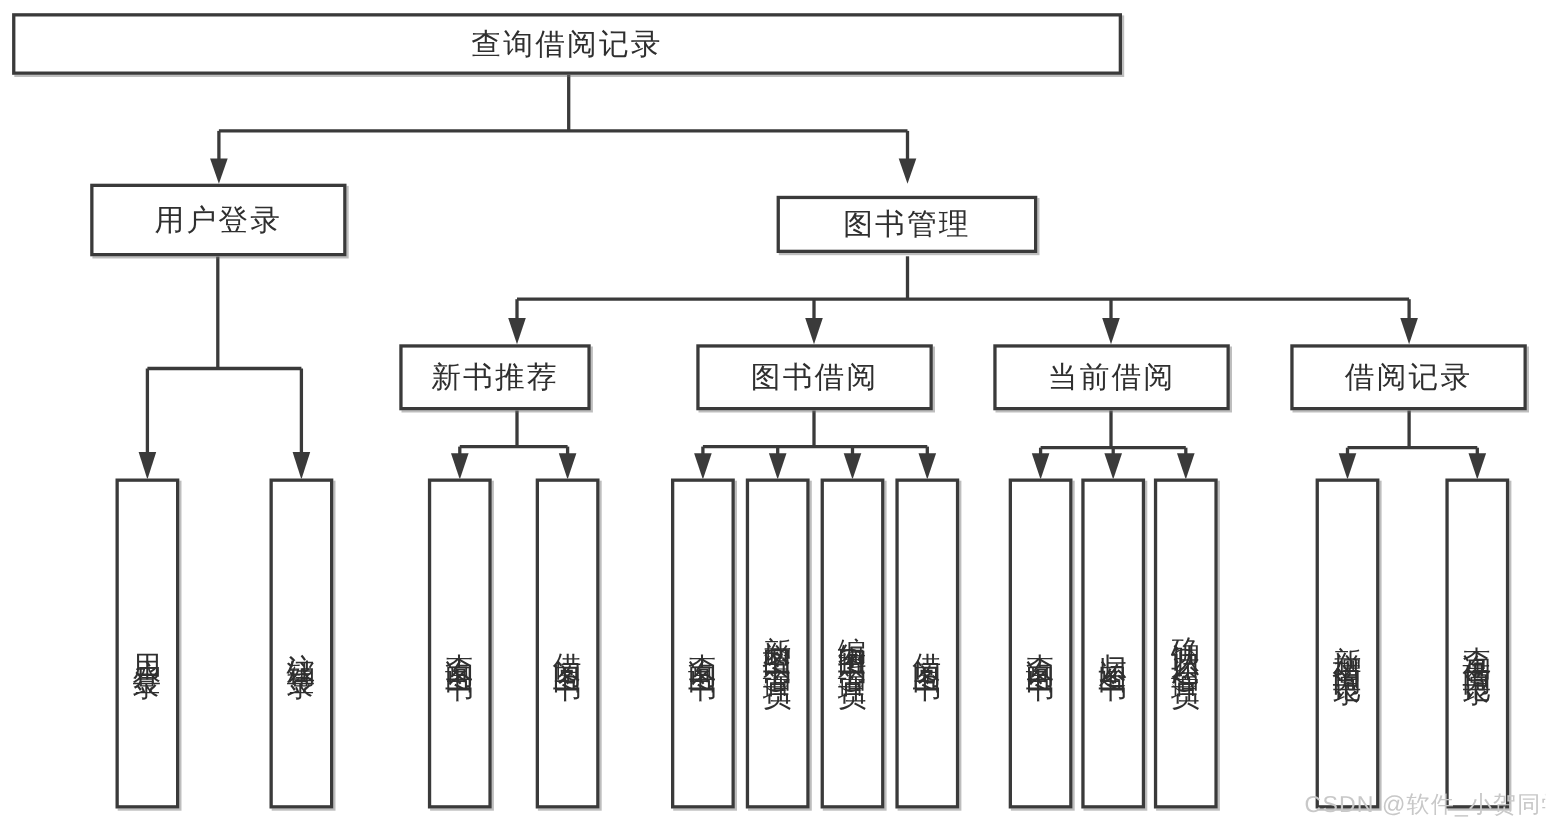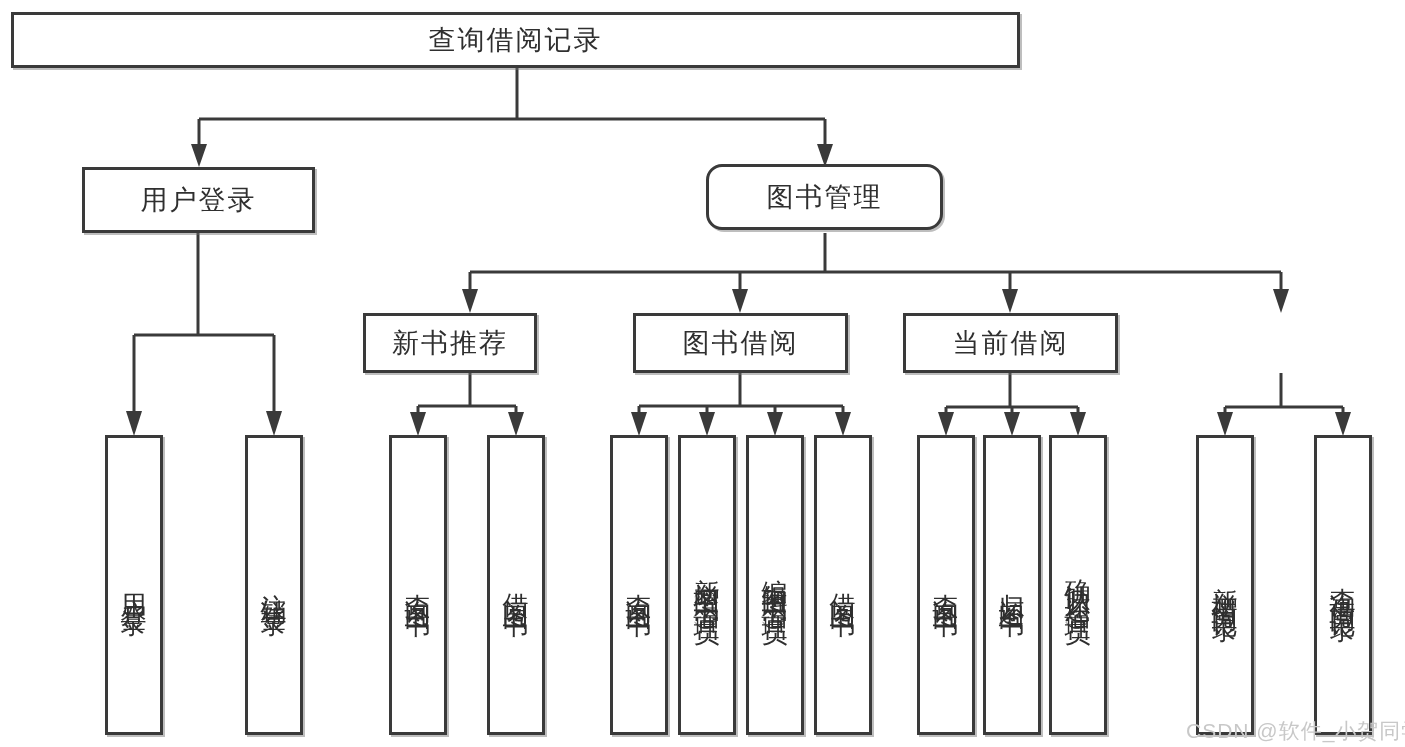--- a/index.html
+++ b/index.html
@@ -132,25 +132,26 @@
       <polygon points="1070,412 1086,412 1078,436"></polygon>
 
       <polygon points="1217,412 1233,412 1225,436"></polygon>
       <polygon points="1335,412 1351,412 1343,436"></polygon>
     </g>
   </svg>
 
   <div class="box h" style="left:11px; top:12px; width:1009px; height:56px;">查询借阅记录</div>
 
   <div class="box h" style="left:82px; top:167px; width:233px; height:66px;">用户登录</div>
-  <div class="box h" style="left:706px; top:164px; width:237px; height:66px;border-radius:16px;">图书管理</div>
+  <div class="box h" style="left:706px; top:178px; width:237px; height:52px;">图书管理</div>
 
   <div class="box h" style="left:363px; top:313px; width:174px; height:60px;">新书推荐</div>
   <div class="box h" style="left:903px; top:313px; width:215px; height:60px;">当前借阅</div>
   <div class="box h" style="left:633px; top:313px; width:215px; height:60px;">图书借阅</div>
+  <div class="box h" style="left:1173px; top:313px; width:215px; height:60px;">借阅记录</div>
 
   <div class="box v" style="left:105px; top:435px; width:58px; height:300px;">
     <span class="vtext">用户登录</span>
   </div>
   <div class="box v" style="left:245px; top:435px; width:58px; height:300px;">
     <span class="vtext">注销登录</span>
   </div>
 
   <div class="box v" style="left:389px; top:435px; width:58px; height:300px;">
     <span class="vtext">查询图书</span>

